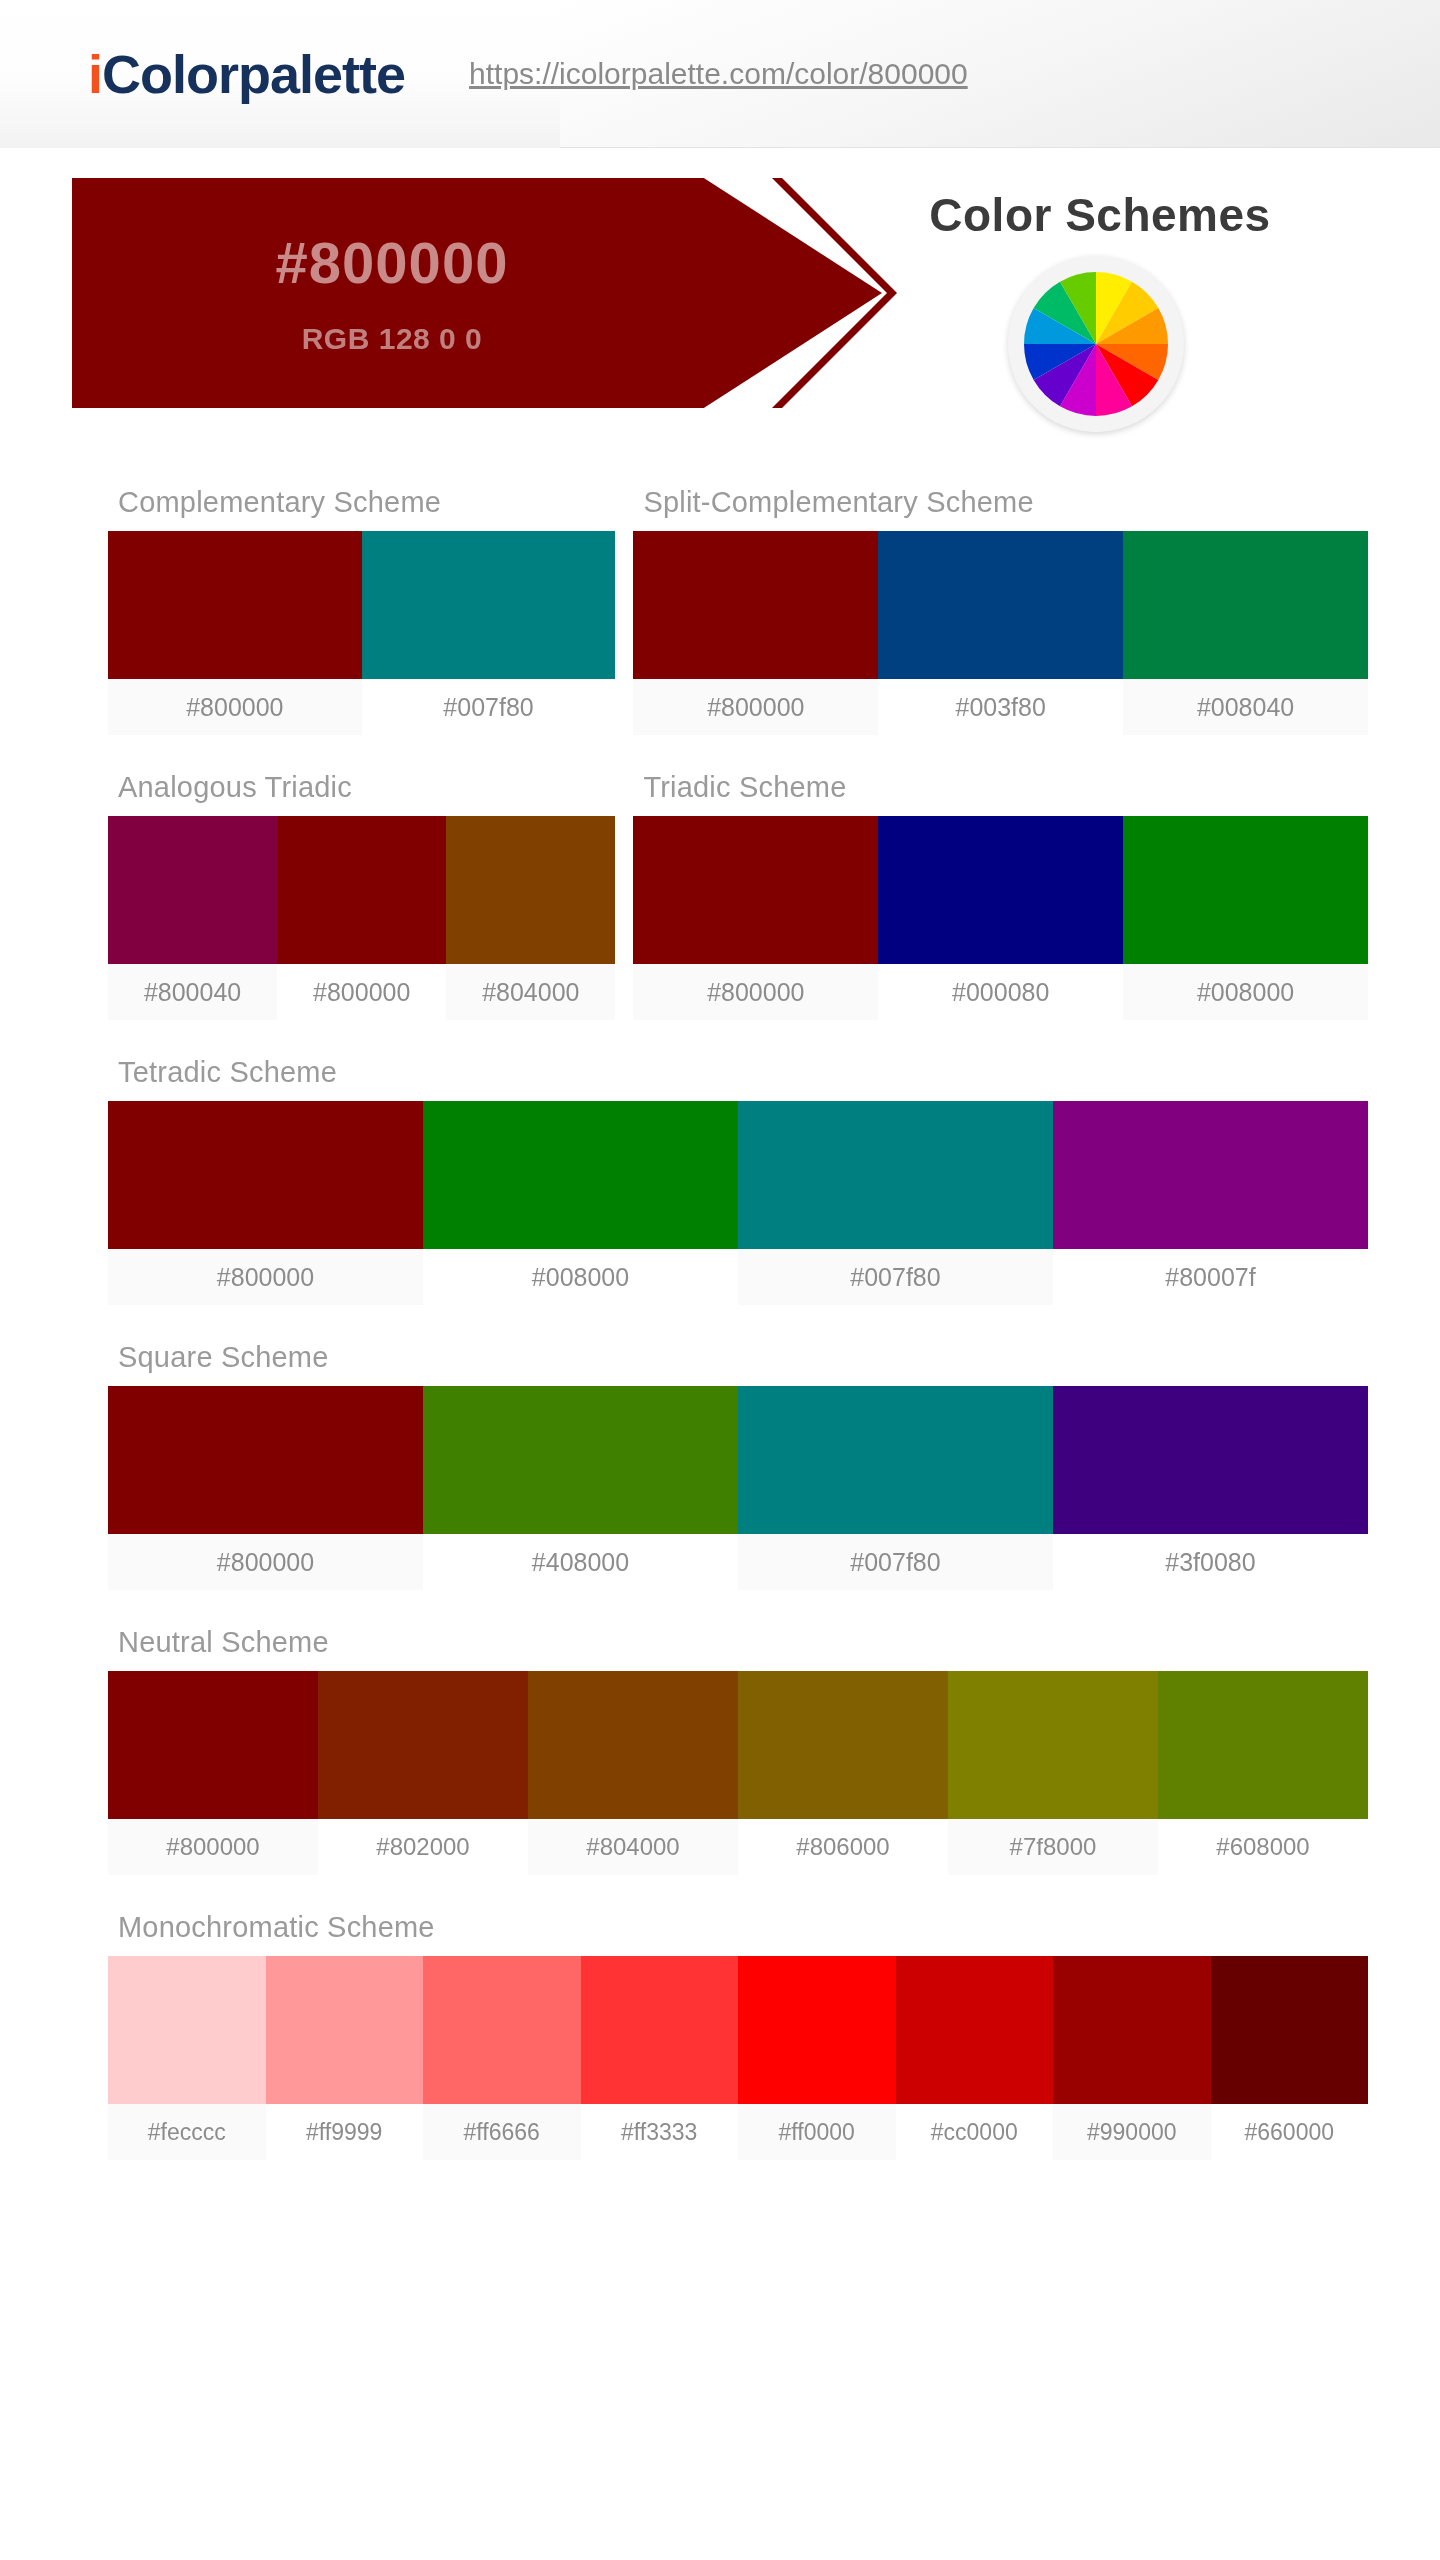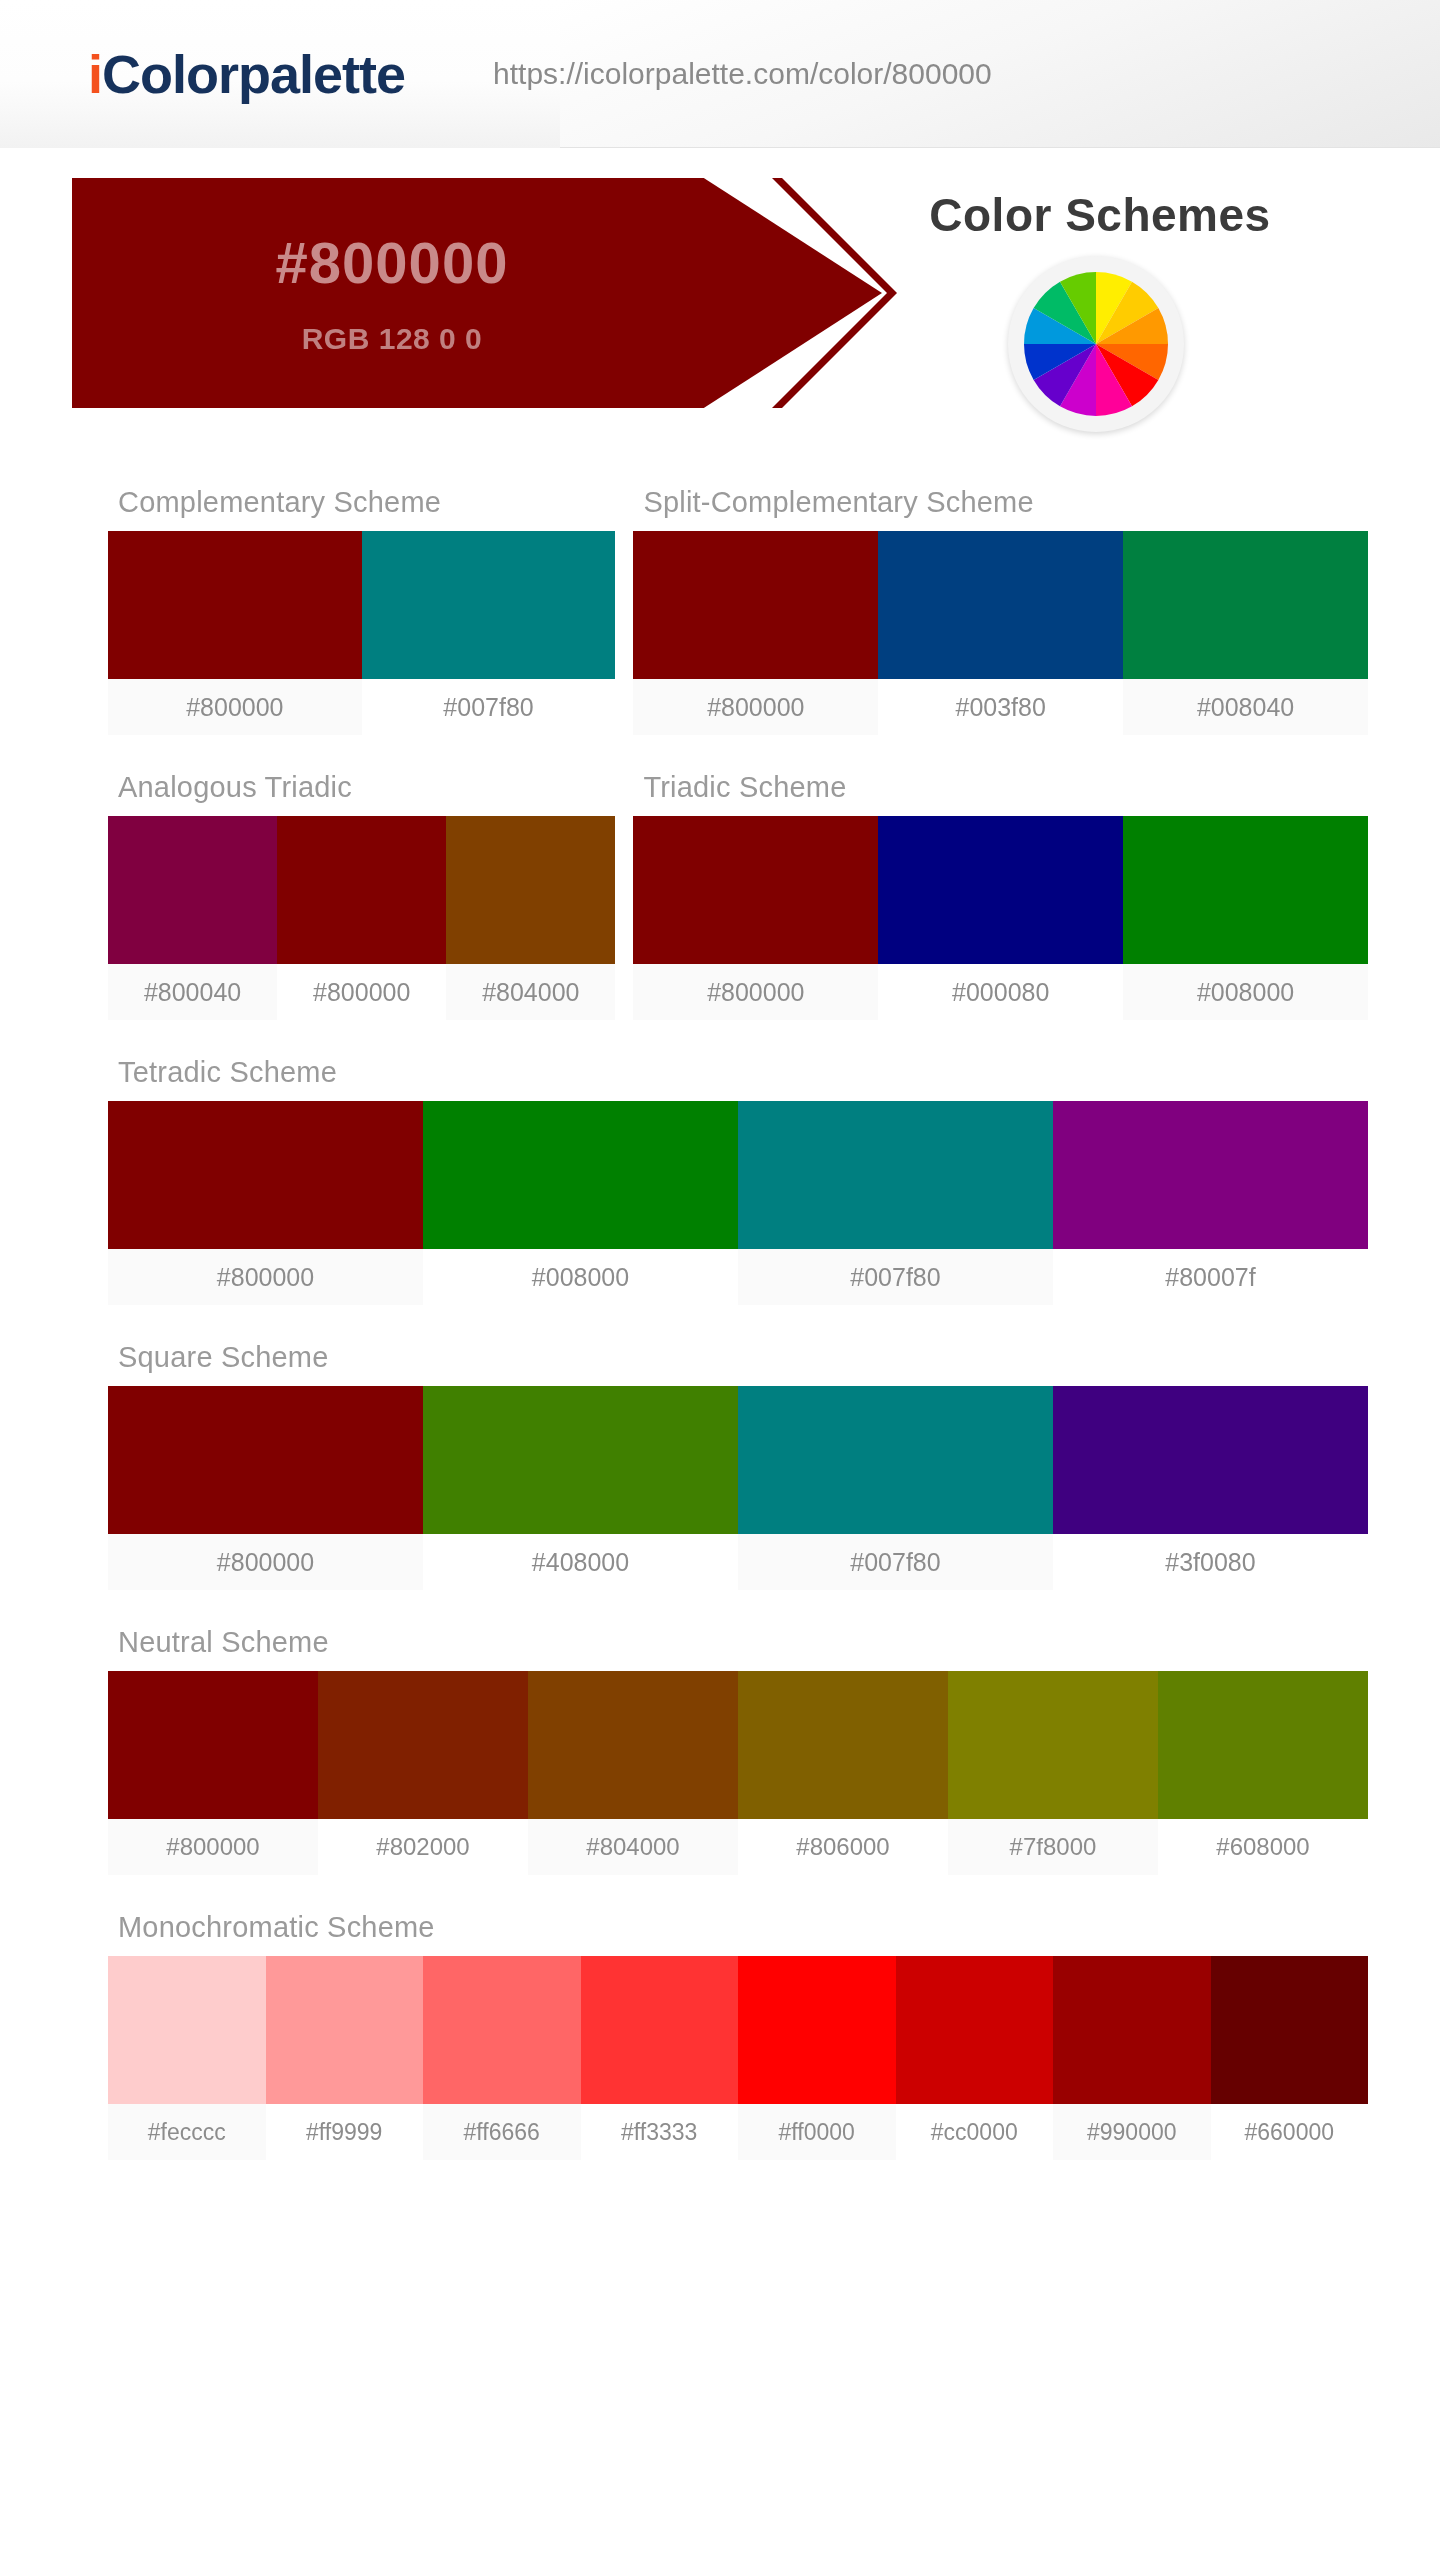--- a/index.html
+++ b/index.html
@@ -37,25 +37,26 @@
     font-size: 54px;
     font-weight: bold;
     letter-spacing: -1px;
     white-space: nowrap;
     z-index: 3;
   }
   .logo-i { color: #f4511e; }
   .logo-rest { color: #16325c; }
   .header-url {
     position: relative;
-    margin-left: 88px;
+    margin-left: 64px;
     font-size: 30px;
     color: #8a8a8a;
     white-space: nowrap;
     z-index: 3;
+    text-decoration: underline;
   }
 
   
   .hero {
     position: relative;
     height: 230px;
     margin: 30px 0 0 0;
   }
   .hero-banner {
     position: absolute;

